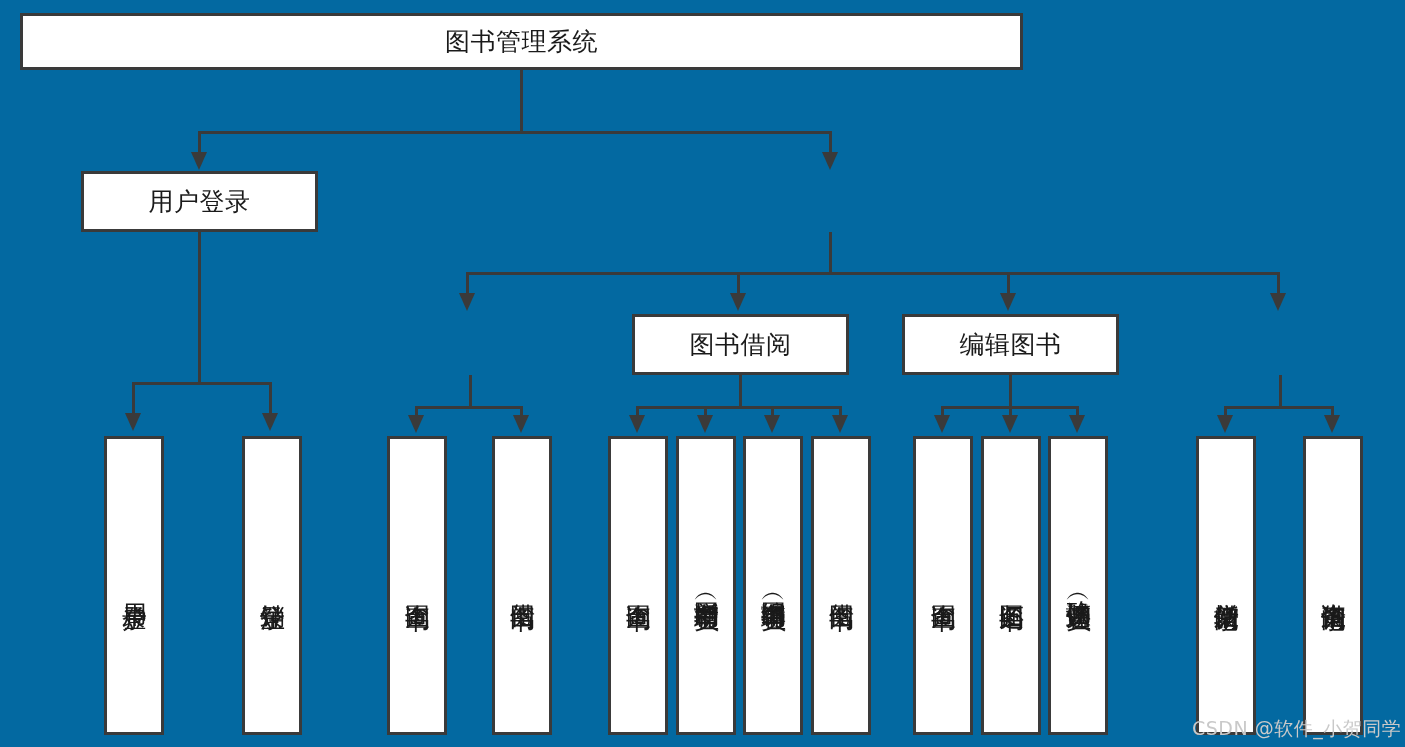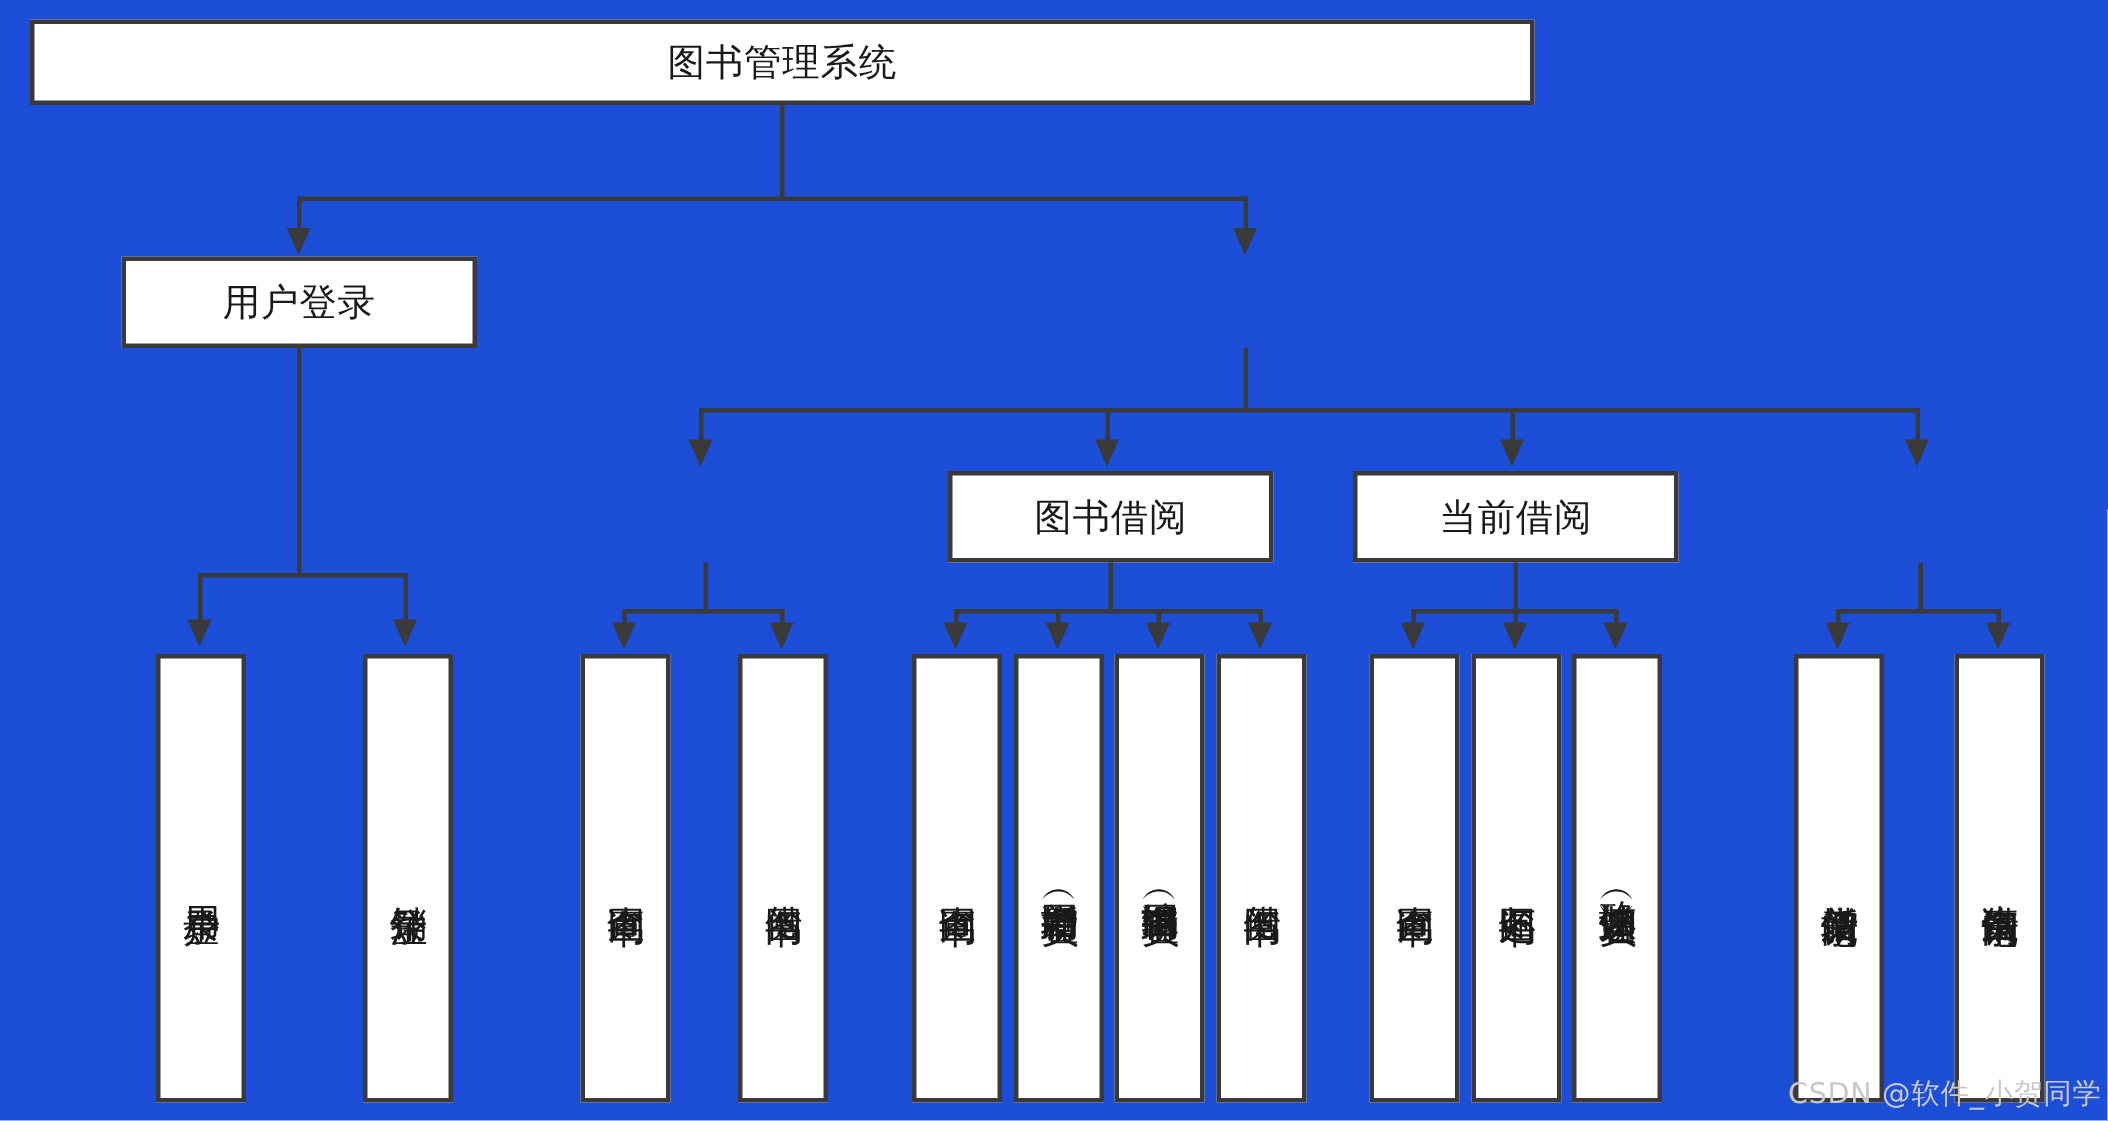--- a/index.html
+++ b/index.html
@@ -7,21 +7,21 @@
     padding: 0;
     background: #ffffff;
   }
   body {
     font-family: "DejaVu Sans", "Liberation Sans", sans-serif;
   }
   #canvas {
     position: relative;
     width: 1405px;
     height: 747px;
-    background: #1d4ed8;
+    background: #0369a1;
     overflow: hidden;
   }
   .node {
     position: absolute;
     box-sizing: border-box;
     border: 3px solid #3a3a3a;
     background: #ffffff;
     display: flex;
     align-items: center;
     justify-content: center;
@@ -106,21 +106,21 @@
   <div class="edge v" style="left:1277px; top:272px; height:22px;"></div>
   <div class="arrow" style="left:459px; top:293px;"></div>
   <div class="arrow" style="left:730px; top:293px;"></div>
   <div class="arrow" style="left:1000px; top:293px;"></div>
   <div class="arrow" style="left:1270px; top:293px;"></div>
 
   <div class="node horiz" style="left:632px; top:314px; width:217px; height:61px;align-items:center;">
     <span>图书借阅</span>
   </div>
   <div class="node horiz" style="left:902px; top:314px; width:217px; height:61px;">
-    <span>当前借阅</span>
+    <span>编辑图书</span>
   </div>
 
   <div class="edge v" style="left:469px; top:375px; height:34px;"></div>
   <div class="edge h" style="left:415px; top:406px; width:108px;"></div>
   <div class="edge v" style="left:415px; top:406px; height:10px;"></div>
   <div class="edge v" style="left:520px; top:406px; height:10px;"></div>
   <div class="arrow" style="left:408px; top:415px;"></div>
   <div class="arrow" style="left:513px; top:415px;"></div>
 
   <div class="edge v" style="left:739px; top:375px; height:34px;"></div>

